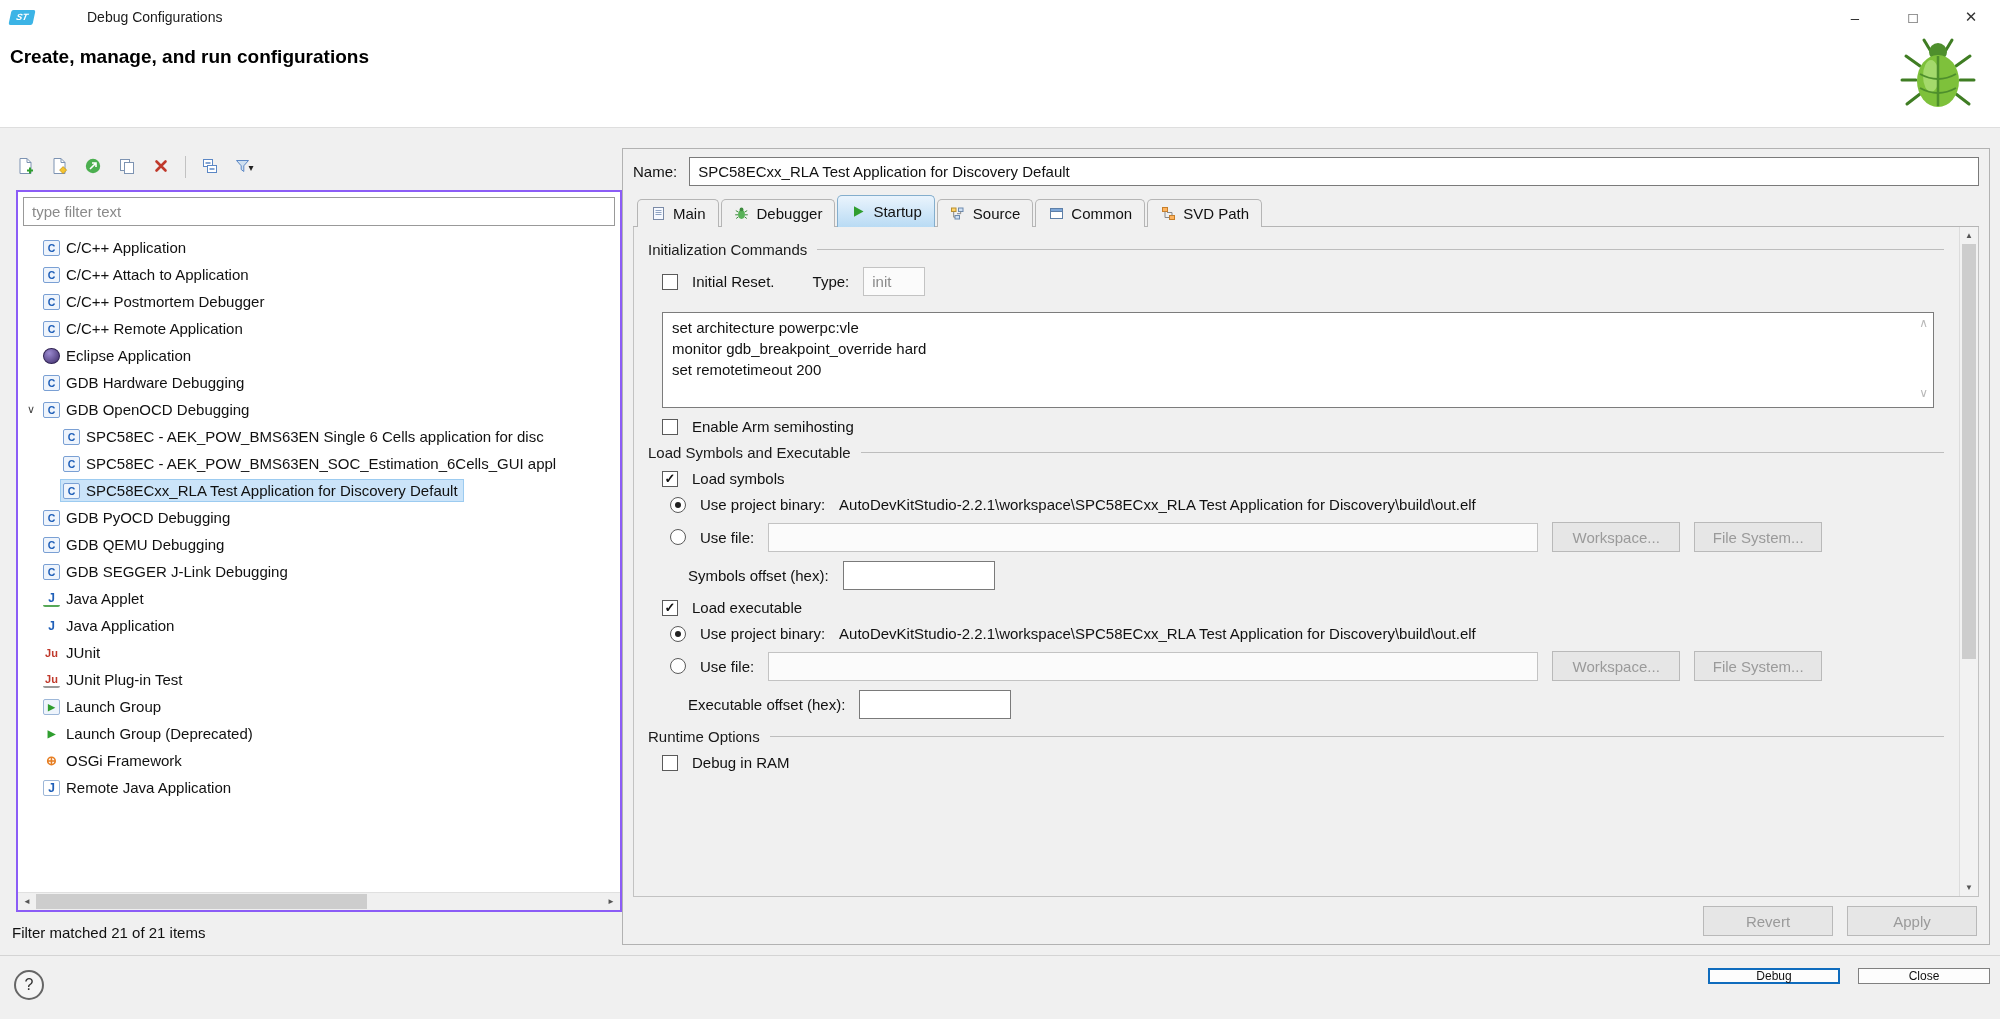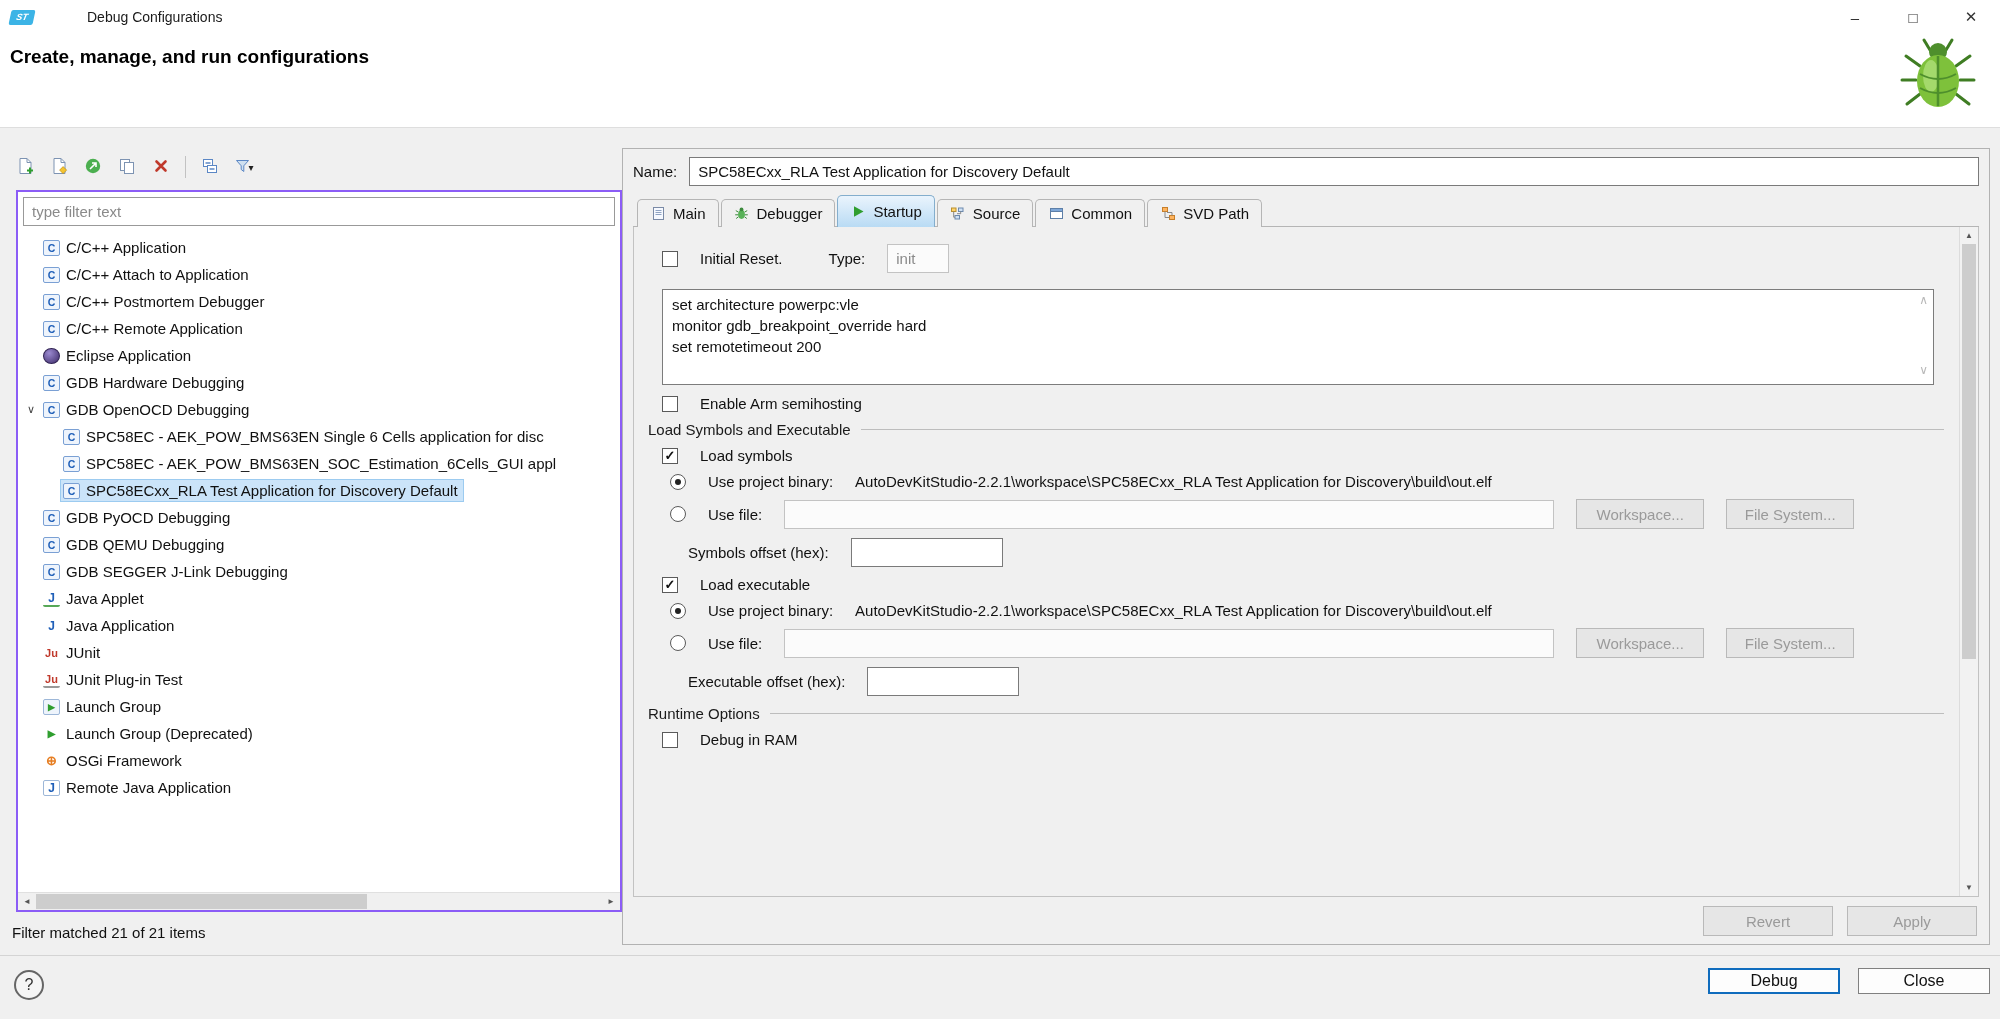--- a/index.html
+++ b/index.html
@@ -58,21 +58,21 @@
   .lbl { color: #111; white-space: nowrap; }
 
   .tab-bar { display: flex; align-items: flex-end; border-bottom: 1px solid #b5b5b5; padding-left: 4px; height: 33px; flex: none; }
   .tab { display: inline-flex; align-items: center; gap: 7px; padding: 0 12px; height: 28px; border: 1px solid #b5b5b5; border-bottom: none; background: #f0f0f0; margin-right: 2px; border-radius: 5px 5px 0 0; position: relative; top: 1px; font-size: 15px; }
   .tab.active { background: linear-gradient(#eaf4fd, #b9dbf4); border-color: #84aecd; height: 32px; }
   .tab-icon { display: inline-flex; width: 16px; height: 16px; align-items: center; justify-content: center; }
 
   .content { position: relative; flex: 1; border: 1px solid #c2c2c2; border-top: none; background: #f0f0f0; padding: 8px 34px 6px 14px; overflow: hidden; }
   .group-hdr { display: flex; align-items: center; gap: 10px; margin: 6px 0 8px 0; color: #1a1a1a; }
   .group-hdr .line { flex: 1; border-top: 1px solid #bdbdbd; }
-  .row { display: flex; align-items: center; gap: 22px; margin: 9px 0 9px 14px; }
+  .row { display: flex; align-items: center; gap: 14px; margin: 9px 0 9px 14px; }
   .row.indent1 { margin-left: 22px; }
   .offset-row { margin-left: 40px; }
   .type-lbl { margin-left: 24px; }
   .type-input { width: 62px; }
   .cb { width: 16px; height: 16px; border: 1px solid #5a5a5a; background: #fff; display: inline-flex; align-items: center; justify-content: center; font-size: 13px; font-weight: bold; color: #111; flex: none; }
   .cb.checked::before { content: "✓"; }
   .rb { width: 16px; height: 16px; border: 1px solid #5a5a5a; border-radius: 50%; background: #fff; position: relative; flex: none; }
   .rb.on::after { content: ""; position: absolute; inset: 4px; background: #222; border-radius: 50%; }
   .ta-wrap { position: relative; margin: 16px 0 10px 14px; }
   .commands { display: block; width: calc(100% - 10px); height: 96px; border: 1px solid #7c7c7c; background: #fff; resize: none; font-family: "Liberation Sans", sans-serif; font-size: 15px; line-height: 1.4; padding: 4px 9px; color: #111; }
@@ -88,21 +88,21 @@
 
   .vscroll { position: absolute; top: 0; right: 0; bottom: 0; width: 19px; background: #f2f2f2; border-left: 1px solid #dcdcdc; }
   .vs-arr { position: absolute; left: 0; right: 0; height: 17px; display: flex; align-items: center; justify-content: center; font-size: 8px; color: #555; }
   .vs-arr.up { top: 0; } .vs-arr.dn { bottom: 0; }
   .vs-thumb { position: absolute; left: 2px; right: 2px; top: 17px; height: 62%; background: #cdcdcd; }
 
   
   .footer { position: absolute; left: 0; right: 0; top: 955px; bottom: 0; background: #f0f0f0; border-top: 1px solid #d4d4d4; }
   .help-btn { position: absolute; left: 14px; top: 14px; width: 30px; height: 30px; border-radius: 50%; border: 2px solid #666; background: #f5f5f5; display: flex; align-items: center; justify-content: center; font-size: 16px; color: #333; }
   .footer-buttons { position: absolute; right: 10px; top: 12px; display: flex; gap: 18px; }
-  .btn2 { min-width: 132px; height: 26px; border: 1px solid #808080; background: #fdfdfd; color: #111; font-size: 16px; font-family: "Liberation Sans", sans-serif; display: inline-flex; align-items: center; justify-content: center; }
+  .btn2 { min-width: 132px; height: 16px; border: 1px solid #808080; background: #fdfdfd; color: #111; font-size: 12px; font-family: "Liberation Sans", sans-serif; display: inline-flex; align-items: center; justify-content: center; }
   .btn2.default { border: 2px solid #0f6cbd; }
 </style>
 </head>
 <body>
 
 <div class="top-white">
   <div class="titlebar">
     <span class="st-logo">ST</span>
     <span class="win-title">Debug Configurations</span>
     <div class="caption-buttons">
@@ -407,20 +407,24 @@
             <rect x="8.5" y="9.5" width="5" height="4" fill="#ffb45e" stroke="#c77f2a"></rect>
             <path d="M4 5.5v6h4.5M11 9.5v-3H6" stroke="#888" fill="none"></path>
           </svg>
         </span>
         <span>SVD Path</span>
       </div>
     </div>
 
   <div class="content">
 
+    <div class="group-hdr">
+      <span>Initialization Commands</span>
+        <span class="line"></span>
+    </div>
 
     <div class="row">
       <span class="cb"></span>
       <span class="lbl">Initial Reset.</span>
       <span class="lbl type-lbl">Type:</span>
       <input class="txt type-input" disabled="" value="init" style="">
     </div>
 
     <div class="ta-wrap">
       <textarea class="commands" style="">set architecture powerpc:vle

